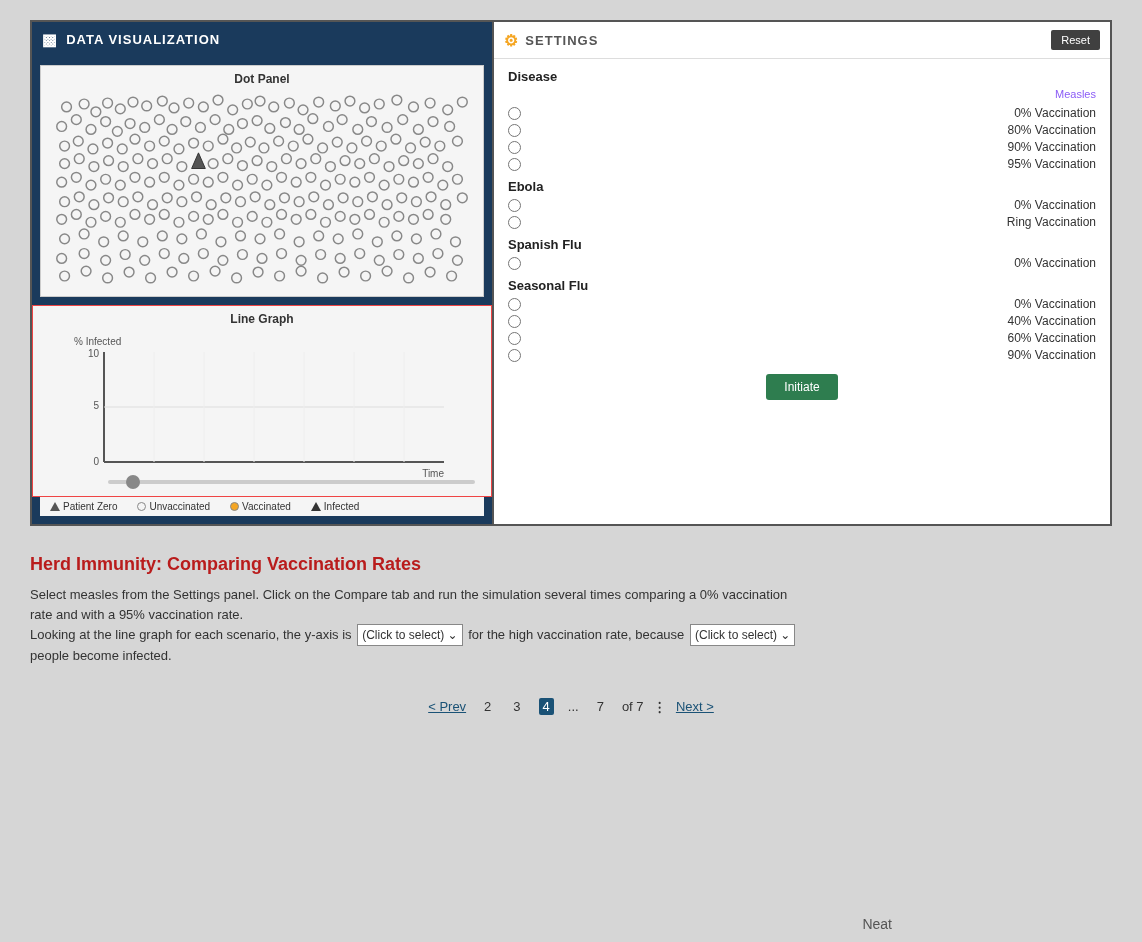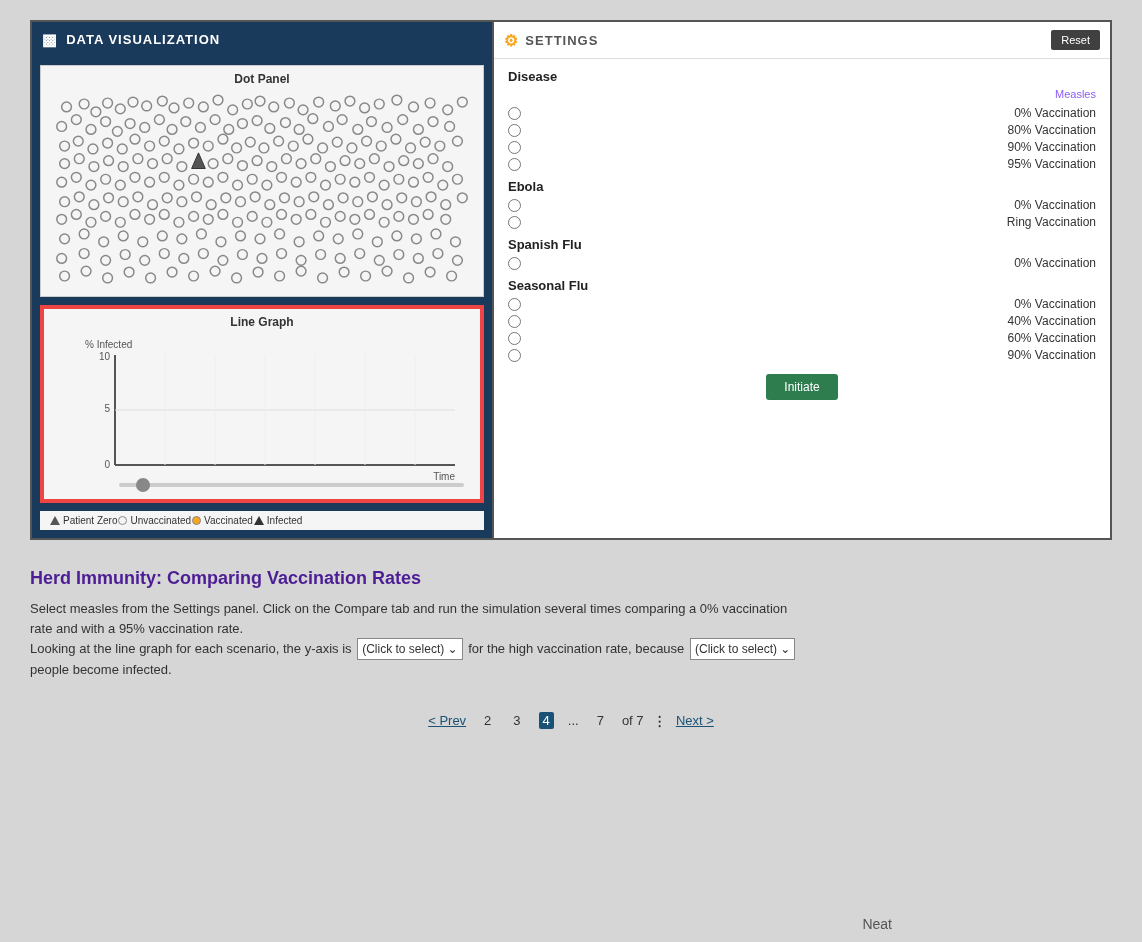--- a/index.html
+++ b/index.html
@@ -66,22 +66,21 @@
 
     .dot-grid {
       position: relative;
       height: 200px;
       background: #f5f5f5;
       overflow: hidden;
     }
 
     .line-graph-section {
       background: #f5f5f5;
-      border: 4px solid #ef4444;
-      margin: 8px;
+      border: 1px solid #ef4444;
       padding: 6px;
     }
 
     .line-graph-title {
       text-align: center;
       font-size: 12px;
       font-weight: bold;
       color: #333;
       margin-bottom: 4px;
     }
@@ -106,21 +105,21 @@
       width: 14px;
       height: 14px;
       border-radius: 50%;
       background: #888;
       cursor: pointer;
     }
 
     .legend-row {
       display: flex;
       flex-wrap: wrap;
-      gap: 1px;
+      gap: 20px;
       padding: 4px 10px;
       background: #f5f5f5;
       margin: 0 8px 8px 8px;
     }
 
     .legend-item {
       display: flex;
       align-items: center;
       font-size: 10px;
       color: #333;
@@ -223,21 +222,21 @@
     }
 
     
     .bottom-content {
       padding: 10px 0;
     }
 
     .section-heading {
       font-size: 18px;
       font-weight: bold;
-      color: #4c1d95;
+      color: #b91c1c;
       margin-bottom: 10px;
     }
 
     .description-text {
       font-size: 13px;
       color: #333;
       line-height: 1.5;
     }
 
     .inline-select {

